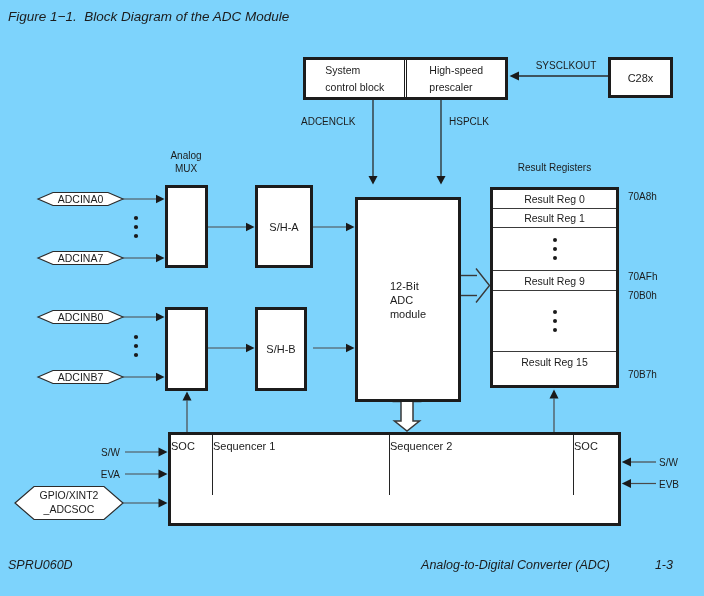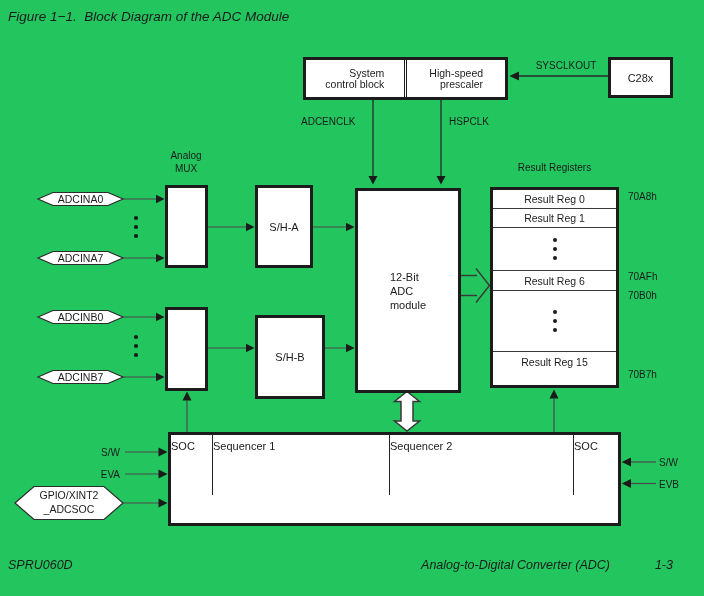--- a/index.html
+++ b/index.html
@@ -1,33 +1,33 @@
 <!DOCTYPE html>
 <html><head>
 <meta charset="utf-8">
 <style>
   html,body{margin:0;padding:0;background:#fff}
-  .page{position:relative;width:704px;height:596px;background:#22c55e;
+  .page{position:relative;width:704px;height:596px;background:#7dd3fc;
         font-family:"Liberation Sans",sans-serif;color:#1c1c1c;overflow:hidden}
   svg.overlay{position:absolute;left:0;top:0}
   .box{position:absolute;border:3px solid #1c1c1c;background:#fff;box-sizing:border-box}
   .lbl{position:absolute;font-size:10px;line-height:13px;white-space:pre-line}
   .c{text-align:center}
   .r{text-align:right}
   .flexc{display:flex;align-items:center;justify-content:center;text-align:left}
   .small{font-size:10.5px;line-height:13px}
 
   
   .fig-title{position:absolute;left:8px;top:9px;font-size:13.5px;font-style:italic;white-space:pre}
   .footer-txt{position:absolute;top:558px;font-size:12.5px;font-style:italic}
 
   
   .sysctrl{display:flex;align-items:stretch}
   .sysctrl .cell{flex:1;display:flex;align-items:center;justify-content:center;
-                 text-align:right;font-size:10.5px;line-height:11px;white-space:pre-line}
+                 text-align:left;font-size:10.5px;line-height:17px;white-space:pre-line}
   .vdouble{width:1.8px;border-left:1.7px solid #1c1c1c;border-right:1.7px solid #1c1c1c}
 
   
   .rrow{border-bottom:1.3px solid #3a3a3a;display:flex;align-items:center;justify-content:center;
         font-size:10.5px;flex:none}
   .rrow.last{border-bottom:none}
   .rgap{border-bottom:1.3px solid #3a3a3a;display:flex;flex-direction:column;align-items:center;
         justify-content:center;gap:5px;flex:none}
   .rgap i{width:4px;height:4px;background:#1a1a1a;border-radius:50%}
   .h18{height:18px}.h19{height:19px}.h20{height:20px}.g42{height:42px}.g60{height:60px}
@@ -131,43 +131,43 @@
   <div class="box flexc" style="left:608px;top:57px;width:65px;height:41px;font-size:11px">C28x</div>
   <div class="lbl c" style="left:520px;top:59px;width:92px">SYSCLKOUT</div>
   <div class="lbl" style="left:301px;top:115px">ADCENCLK</div>
   <div class="lbl" style="left:449px;top:115px">HSPCLK</div>
 
   <div class="lbl c" style="left:146px;top:149px;width:80px">Analog
 MUX</div>
   <div class="box" style="left:165px;top:185px;width:43px;height:83px"></div>
   <div class="box flexc" style="left:255px;top:185px;width:58px;height:83px;font-size:11px">S/H-A</div>
   <div class="box" style="left:165px;top:307px;width:43px;height:84px"></div>
-  <div class="box flexc" style="left:255px;top:315px;width:70px;height:84px;font-size:11px">S/H-B</div>
+  <div class="box flexc" style="left:255px;top:307px;width:52px;height:84px;font-size:11px">S/H-B</div>
 
   <div class="lbl small c" style="left:38px;top:192.5px;width:85px">ADCINA0</div>
   <div class="lbl small c" style="left:38px;top:251.5px;width:85px">ADCINA7</div>
   <div class="lbl small c" style="left:38px;top:310.5px;width:85px">ADCINB0</div>
   <div class="lbl small c" style="left:38px;top:370.5px;width:85px">ADCINB7</div>
   <div class="lbl small c" style="left:21px;top:489px;width:96px;line-height:13.5px">GPIO/XINT2
 _ADCSOC</div>
 
-  <div class="box flexc" style="left:355px;top:188px;width:106px;height:205px;font-size:11px;line-height:14px;white-space:pre-line">12-Bit
+  <div class="box flexc" style="left:355px;top:197px;width:106px;height:205px;font-size:11px;line-height:14px;white-space:pre-line">12-Bit
 ADC
 module</div>
 
   <div class="lbl c" style="left:490px;top:161px;width:129px">Result Registers</div>
   <div class="box" style="left:490px;top:187px;width:129px;height:201px;display:flex;flex-direction:column">
     <div class="rrow h18">Result Reg 0</div>
     <div class="rrow h18">Result Reg 1</div>
     <div class="rgap g42">
         <i></i>
         <i></i>
         <i></i>
       </div>
-    <div class="rrow h19">Result Reg 6</div>
+    <div class="rrow h19">Result Reg 9</div>
     <div class="rgap g60">
         <i></i>
         <i></i>
         <i></i>
       </div>
     <div class="rrow h20 last">Result Reg 15</div>
   </div>
   <div class="lbl" style="left:628px;top:190px">70A8h</div>
   <div class="lbl" style="left:628px;top:269.5px">70AFh</div>
   <div class="lbl" style="left:628px;top:289px">70B0h</div>

